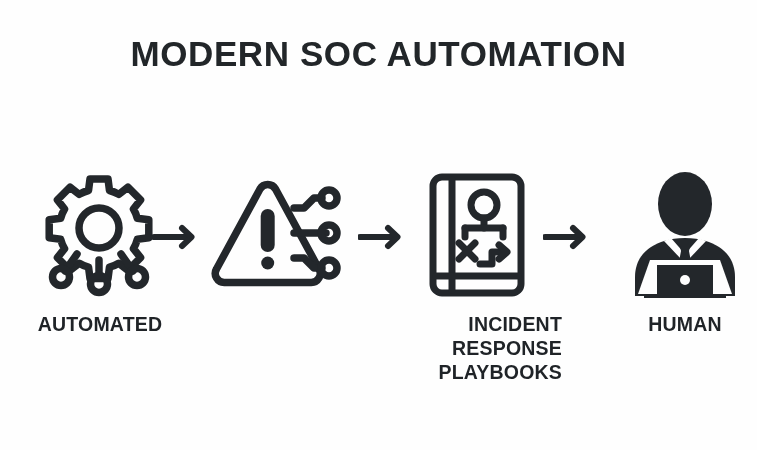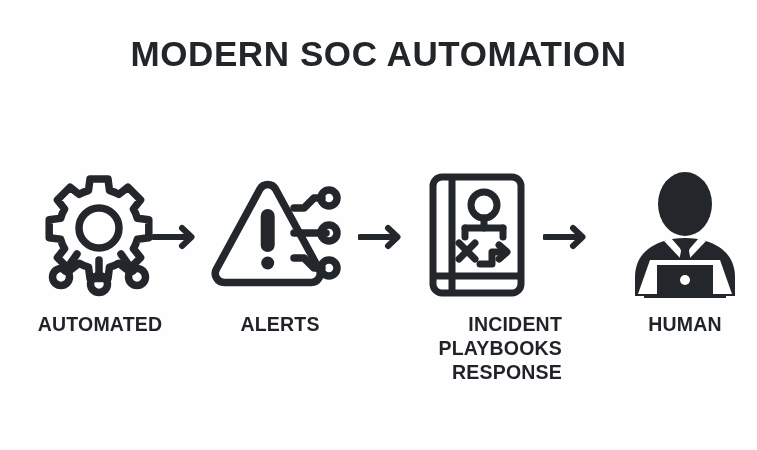--- a/index.html
+++ b/index.html
@@ -129,21 +129,20 @@
           <path d="M85 32 h10 l10-10 h8"></path>
           <path d="M85 57 h26 h6"></path>
           <path d="M85 82 h10 l10 10 h8"></path>
 
           <circle cx="120" cy="22" r="8"></circle>
           <circle cx="120" cy="57" r="8"></circle>
           <circle cx="120" cy="92" r="8"></circle>
         </svg>
       </div>
       <div class="label">
-        <div>ALERTS</div>
       </div>
     </div>
 
     <div class="arrow arrow-1">
       <svg width="48" height="30" viewBox="0 0 48 30" fill="none" stroke="#23272b" stroke-width="6" stroke-linecap="round" stroke-linejoin="round">
         <path d="M2 15 H38"></path>
         <path d="M30 6 l9.5 9 -9.5 9"></path>
       </svg>
     </div>
 
@@ -166,22 +165,22 @@
 
           <path d="M37 72 l16 16"></path>
           <path d="M53 72 l-16 16"></path>
 
           <path d="M58 93 h12 v-12 h13"></path>
           <path d="M77 74 l8 7 -8 7"></path>
         </svg>
       </div>
       <div class="label">
         <div>INCIDENT</div>
+        <div>RESPONSE</div>
         <div>PLAYBOOKS</div>
-        <div>RESPONSE</div>
       </div>
     </div>
 
     <div class="arrow arrow-2">
       <svg width="48" height="30" viewBox="0 0 48 30" fill="none" stroke="#23272b" stroke-width="6" stroke-linecap="round" stroke-linejoin="round">
         <path d="M2 15 H38"></path>
         <path d="M30 6 l9.5 9 -9.5 9"></path>
       </svg>
     </div>
 

